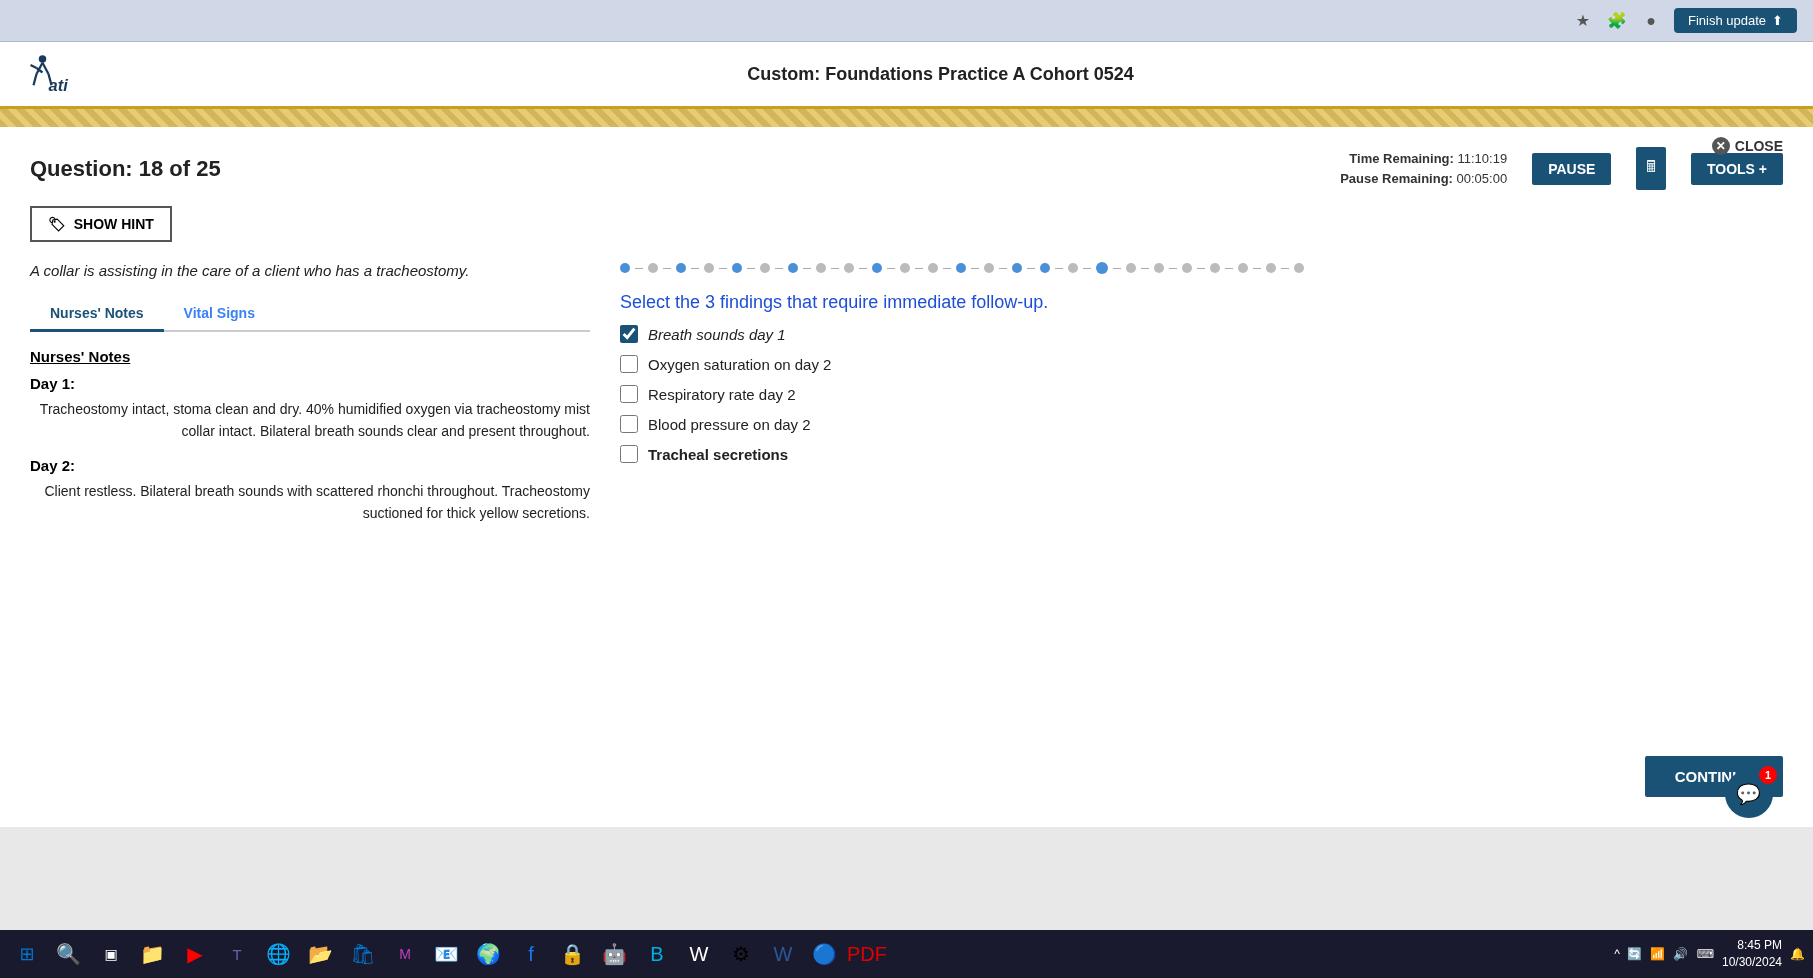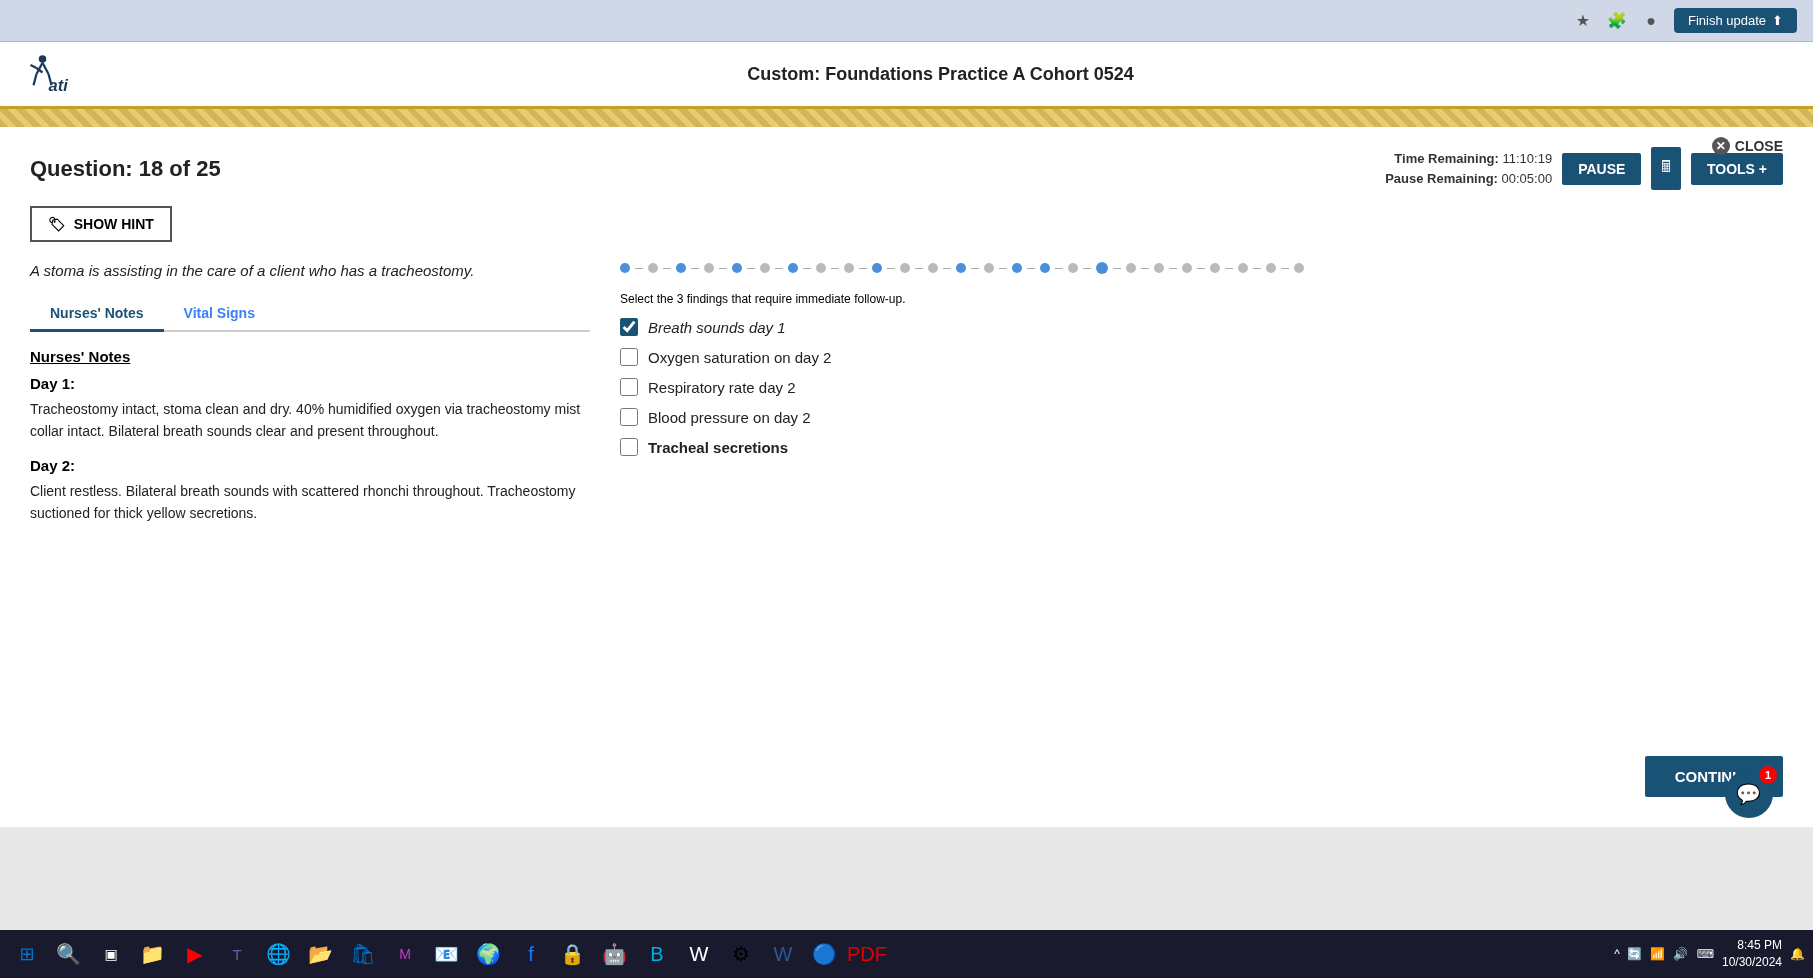--- a/index.html
+++ b/index.html
@@ -97,21 +97,21 @@
       margin-bottom: 16px;
     }
     .question-number {
       font-size: 22px;
       font-weight: bold;
       color: #222;
     }
     .timer-controls {
       display: flex;
       align-items: center;
-      gap: 10px;
+      gap: 25px;
     }
     .timer-text {
       font-size: 13px;
       color: #333;
       text-align: right;
       line-height: 1.5;
     }
     .pause-btn {
       background: #1a5276;
       color: white;
@@ -232,35 +232,36 @@
     .notes-day-label {
       font-size: 15px;
       font-weight: bold;
       margin-bottom: 6px;
     }
     .notes-text {
       font-size: 14px;
       line-height: 1.6;
       color: #222;
       margin-bottom: 14px;
+      text-align: right;
     }
 
     
     .dot-row {
       display: flex;
       align-items: center;
       gap: 5px;
       margin-bottom: 18px;
       flex-wrap: wrap;
     }
 
     
     .select-instruction {
-      font-size: 12px;
-      color: #000000;
+      font-size: 18px;
+      color: #1d4ed8;
       margin-bottom: 12px;
     }
 
     
     .checkbox-option {
       display: flex;
       align-items: center;
       gap: 10px;
       margin-bottom: 12px;
       font-size: 15px;
@@ -421,21 +422,21 @@
   </div>
 
   <button class="show-hint-btn">
     <span>🏷</span>
     <span>SHOW HINT</span>
   </button>
 
   <div class="content-columns">
 
     <div class="left-column">
-      <div class="question-stem">A stoma is assisting in the care of a client who has a tracheostomy.</div>
+      <div class="question-stem">A collar is assisting in the care of a client who has a tracheostomy.</div>
 
       <div class="tabs">
         <div class="tab active">Nurses' Notes</div>
         <div class="tab">Vital Signs</div>
       </div>
 
       <div class="notes-heading">Nurses' Notes</div>
       <div class="notes-day-label">Day 1:</div>
       <div class="notes-text">Tracheostomy intact, stoma clean and dry.  40% humidified oxygen via tracheostomy mist collar intact.  Bilateral breath sounds clear and present throughout.</div>
       <div class="notes-day-label">Day 2:</div>

